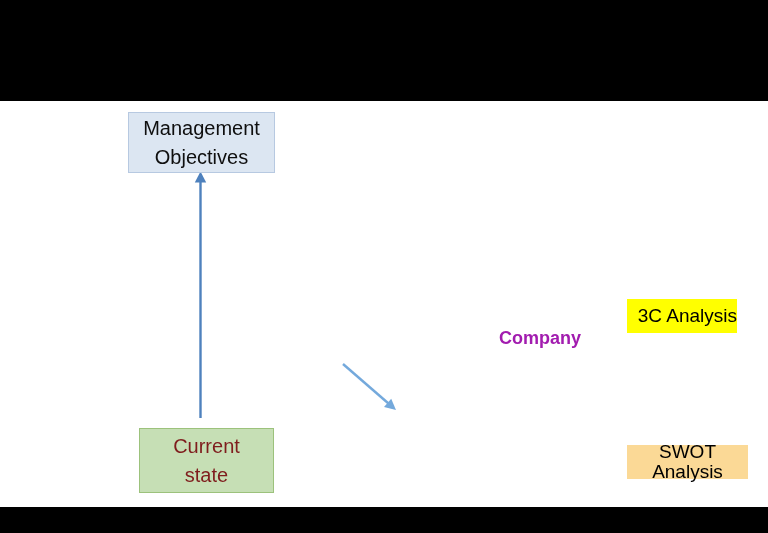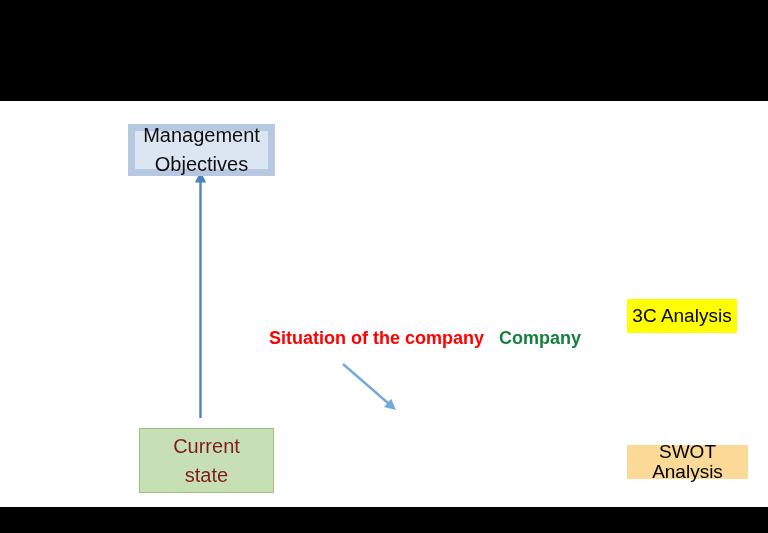--- a/index.html
+++ b/index.html
@@ -32,35 +32,35 @@
     align-items: center;
     justify-content: center;
     text-align: center;
     color: #0f0f0f;
   }
   .box-label {
     white-space: pre-line;
     width: 100%;
   }
   .mgmt {
-    left: 128px; top: 124px;
-    width: 147px; height: 52px;
-    border: 7px solid #a3a3a3;
+    left: 128px; top: 112px;
+    width: 147px; height: 61px;
+    border: 1px solid #a3a3a3;
     font-size: 20px; line-height: 29px;
   }
   .curr {
     left: 139px; top: 428px;
     width: 135px; height: 65px;
     border: 1.5px solid #9cc27c;
     font-size: 20px; line-height: 29px;
   }
   .cbox {
     left: 627px; top: 299px;
     width: 110px; height: 34px;
-    font-size: 19px; line-height: 20px;
+    font-size: 19px; line-height: 20px; text-align: right;
   }
   .swot {
     left: 627px; top: 445px;
     width: 121px; height: 34px;
     font-size: 19px; line-height: 20px;
   }
   .red-label {
     position: absolute;
     top: 329px;
     font-size: 18px;
@@ -100,19 +100,18 @@
   </div>
 
   <div class="shape-box cbox" style="background: rgb(255, 255, 0); color: rgb(0, 0, 0);">
     <span class="box-label">3C Analysis</span>
   </div>
 
   <div class="shape-box swot" style="background: rgb(251, 217, 150); color: rgb(0, 0, 0);">
     <span class="box-label">SWOT Analysis</span>
   </div>
 
-  <span class="red-label situation" style="color: rgb(255, 0, 0);">Situation of the company</span>
 
-  <span class="red-label company" style="color: #15803d;">Company</span>
+  <span class="red-label company" style="color: #a21caf;">Company</span>
 
   <div class="band bottom" style="background: rgb(0, 0, 0);"></div>
 
 </div>
 
 </body></html>

